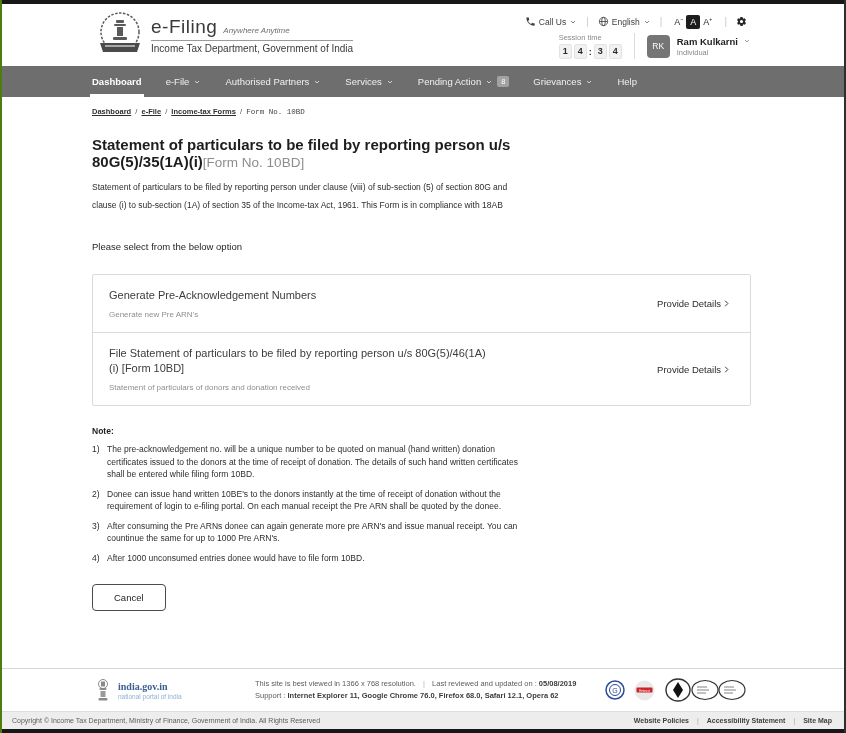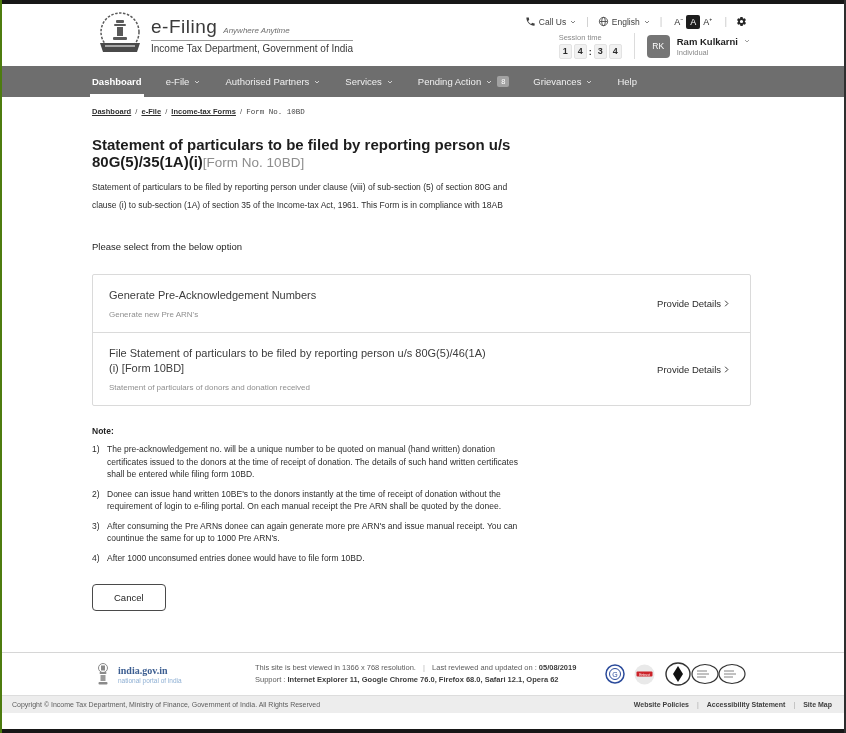--- a/index.html
+++ b/index.html
@@ -76,21 +76,21 @@
   .note-label { font-size:8.5px; font-weight:bold; color:#1f1f1f; }
   .note-item { display:flex; margin-top:7px; font-size:8.5px; color:#2d2d2d; line-height:12.5px; }
   .note-num { width:15px; flex:none; }
   .note-text { max-width:428px; }
 
   .cancel-btn { margin-top:20px; background:#fff; border:1px solid #4a4a4a; border-radius:4px;
                 padding:7px 21px; font-size:9.5px; color:#1f1f1f; cursor:pointer;
                 font-family:"Liberation Sans", sans-serif; }
 
   
-  .footer { position:absolute; left:0; bottom:20px; width:100%; background:#fff; }
+  .footer { position:absolute; left:0; bottom:4px; width:100%; background:#fff; }
   .footer-main { border-top:1px solid #d6d6d6; display:flex; align-items:center;
                  padding:9px 10px 9px 93px; height:43px; }
   .portal-block { display:flex; align-items:center; gap:7px; width:150px; }
   .portal-emblem { width:16px; height:24px; }
   .portal-name { font-size:10px; font-weight:bold; color:#3c5e91; font-family:"Liberation Serif", serif; }
   .portal-tagline { font-size:6.5px; color:#8fb0d4; margin-top:1px; }
   .footer-meta { font-size:7.5px; color:#5c5c5c; line-height:12px; margin-left:10px; }
   .footer-meta b { color:#3c3c3c; }
   .meta-pipe { color:#b5b5b5; margin:0 5px; }
   .badges { margin-left:auto; margin-right:88px; display:flex; align-items:center; gap:9px; }

